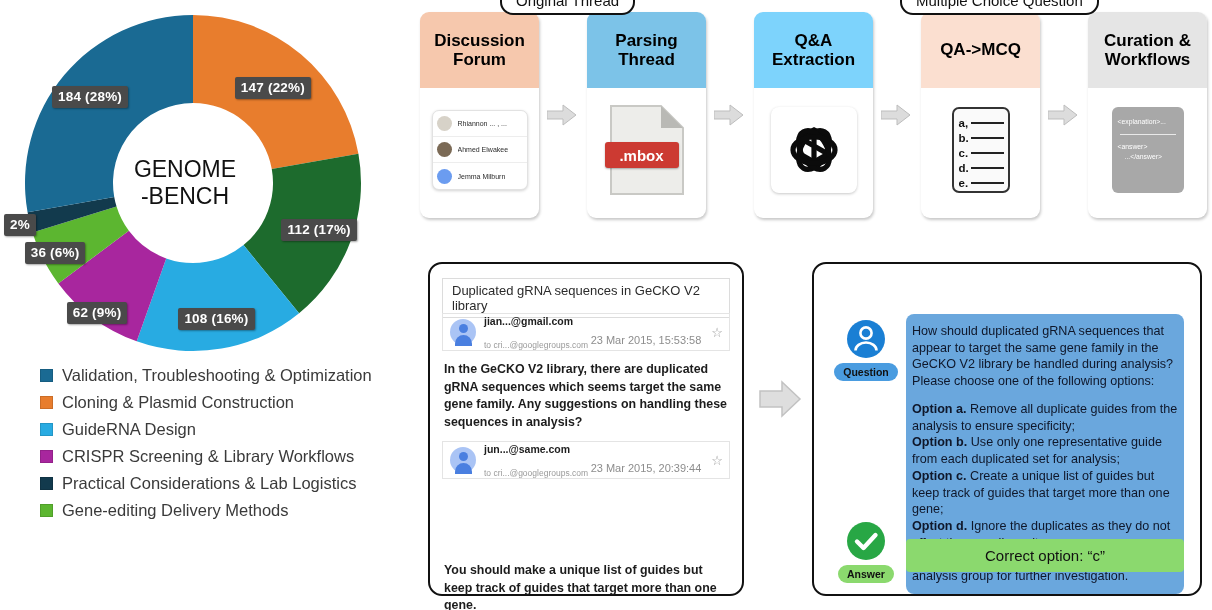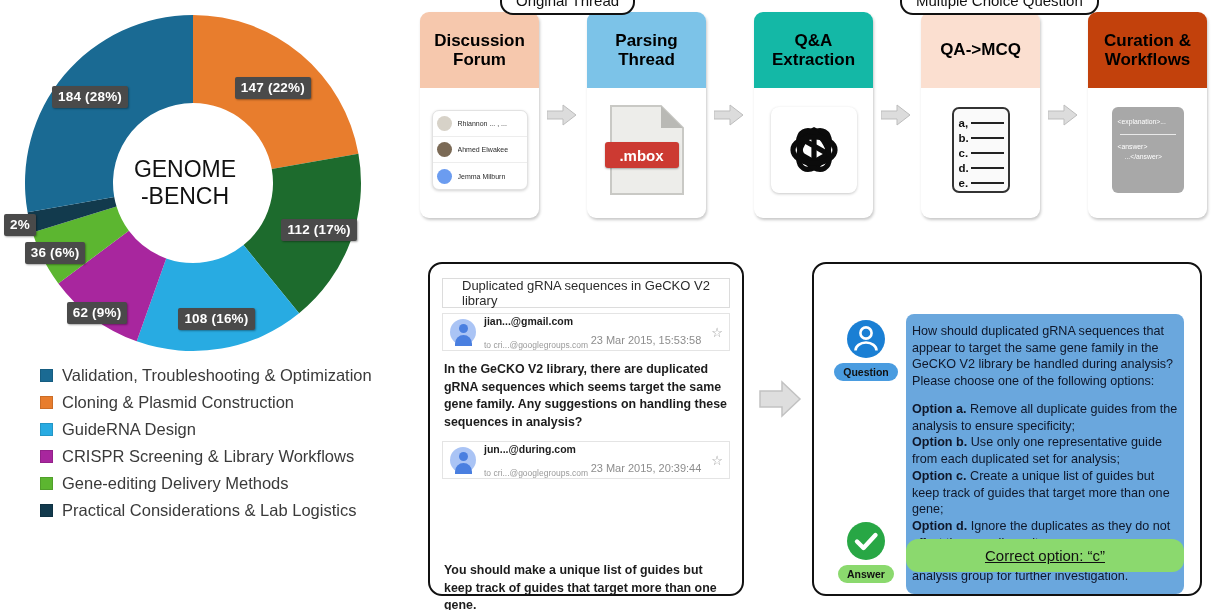--- a/index.html
+++ b/index.html
@@ -106,22 +106,22 @@
   }
   .ltag {
     position: absolute; top: -15px; border: 2px solid #111; border-radius: 13px;
     background: #fff; height: 30px; display: flex; align-items: center;
     justify-content: center; padding: 0 14px; font-size: 15px; color: #111;
     z-index: 3;
   }
 
   
   #thread-subject {
-    position: absolute; left: 12px; top: 14px; right: 12px; height: 30px;
-    border: 1px solid #dcdcdc; display: flex; align-items: center; padding-left: 19px;
+    position: absolute; left: 12px; top: 14px; right: 12px; height: 40px;
+    border: 1px solid #dcdcdc; display: flex; align-items: center; padding-left: 9px;
     font-size: 13px; color: #2b2b2b;
   }
   .msg-head {
     position: absolute; left: 12px; right: 12px; height: 38px;
     border: 1px solid #e4e4e4; display: flex; align-items: center; padding-left: 7px;
   }
   .msg-av { width: 26px; height: 26px; border-radius: 50%; background: #aac4f5; position: relative; flex: 0 0 auto; }
   .msg-av::before { content:""; position:absolute; left:8.5px; top:4.5px; width:9px; height:9px; border-radius:50%; background:#4a7fe0; }
   .msg-av::after { content:""; position:absolute; left:4.5px; top:15.5px; width:17px; height:11px; border-radius:9px 9px 0 0; background:#4a7fe0; }
   .msg-meta { margin-left: 8px; flex: 1; }
@@ -142,22 +142,22 @@
     margin-top: 4px; display: inline-block; border-radius: 11px;
     padding: 3px 9px; font-size: 10.5px; font-weight: bold; color: #111;
   }
   #q-bubble {
     position: absolute; left: 92px; top: 50px; right: 16px;
     background: #6aa7dd; border-radius: 8px; padding: 9px 6px;
     font-size: 12.6px; line-height: 1.33; color: #0f172a;
   }
   #answer-bar {
     position: absolute; left: 92px; right: 16px; top: 275px; height: 33px;
-    background: #8bd96e; border-radius: 12px; display: flex; align-items: center;
-    justify-content: center; font-size: 15px; color: #111; text-decoration: underline;
+    background: #8bd96e; border-radius: 4px; display: flex; align-items: center;
+    justify-content: center; font-size: 15px; color: #111;
   }
 </style>
 </head>
 <body>
 
 <div id="root">
 
   <div id="chart-panel">
     <div id="donut-wrap">
       <svg id="donut-svg" width="350" height="350" viewBox="0 0 350 350">
@@ -186,26 +186,26 @@
       </div>
       <div class="legend-row">
         <span class="legend-swatch" style="background:#28abe2"></span>
         <span class="legend-label">GuideRNA Design</span>
       </div>
       <div class="legend-row">
         <span class="legend-swatch" style="background:#a8269e"></span>
         <span class="legend-label">CRISPR Screening &amp; Library Workflows</span>
       </div>
       <div class="legend-row">
+        <span class="legend-swatch" style="background:#123a4d"></span>
+        <span class="legend-label">Practical Considerations &amp; Lab Logistics</span>
+      </div>
+      <div class="legend-row">
         <span class="legend-swatch" style="background:#5cb630"></span>
         <span class="legend-label">Gene-editing Delivery Methods</span>
-      </div>
-      <div class="legend-row">
-        <span class="legend-swatch" style="background:#123a4d"></span>
-        <span class="legend-label">Practical Considerations &amp; Lab Logistics</span>
       </div>
     </div>
   </div>
 
   <div class="pbox" style="left:420px">
     <div class="pbox-head" style="background:#f6c8ad">
       <div>
         <div>Discussion</div>
         <div>Forum</div>
       </div>
@@ -250,21 +250,21 @@
       </div>
     </div>
   </div>
   <div class="arrow" style="left:714px; top:104px">
     <svg viewBox="0 0 30 22" width="30" height="22">
         <polygon points="0,7 16,7 16,1 29,11 16,21 16,15 0,15" fill="#dcdcdc" stroke="#bdbdbd" stroke-width="1"></polygon>
       </svg>
   </div>
 
   <div class="pbox" style="left:754px">
-    <div class="pbox-head" style="background:#14b8a6">
+    <div class="pbox-head" style="background:#7dd3fc">
       <div>
         <div>Q&amp;A</div>
         <div>Extraction</div>
       </div>
     </div>
     <div class="pbox-body">
       <div style="width:86px;height:86px;background:#fff;border-radius:8px;box-shadow:0 1px 3px rgba(0,0,0,.22);display:flex;align-items:center;justify-content:center">
         <svg viewBox="0 0 64 64" width="64" height="64">
           <g fill="none" stroke="#0b0b0b" stroke-width="5.2" stroke-linejoin="round" stroke-linecap="round">
             <path d="M32 12 L46 20 L46 36 L32 44 L18 36 L18 20 Z"></path>
@@ -315,21 +315,21 @@
       </div>
     </div>
   </div>
   <div class="arrow" style="left:1048px; top:104px">
     <svg viewBox="0 0 30 22" width="30" height="22">
         <polygon points="0,7 16,7 16,1 29,11 16,21 16,15 0,15" fill="#dcdcdc" stroke="#bdbdbd" stroke-width="1"></polygon>
       </svg>
   </div>
 
   <div class="pbox" style="left:1088px">
-    <div class="pbox-head" style="background:#c2410c">
+    <div class="pbox-head" style="background:#e5e5e5">
       <div>
         <div>Curation &amp;</div>
         <div>Workflows</div>
       </div>
     </div>
     <div class="pbox-body">
       <div class="cur-card">
         <div>&lt;explanation&gt;...</div>
         <div class="cur-hr"></div>
         <div>&lt;answer&gt;</div>
@@ -349,21 +349,21 @@
       </span>
       <span class="msg-date">23 Mar 2015, 15:53:58</span>
       <span class="star">☆</span>
     </div>
 
     <div class="msg-body" style="top:97px">In the GeCKO V2 library, there are duplicated gRNA sequences which seems target the same gene family. Any suggestions on handling these sequences in analysis?</div>
 
     <div class="msg-head" style="top:177px">
       <span class="msg-av"></span>
       <span class="msg-meta">
-        <span class="msg-from" style="display:block">jun...@during.com</span>
+        <span class="msg-from" style="display:block">jun...@same.com</span>
         <span class="msg-to" style="display:block">to cri...@googlegroups.com</span>
       </span>
       <span class="msg-date">23 Mar 2015, 20:39:44</span>
       <span class="star">☆</span>
     </div>
 
     <div class="msg-body" style="top:298px">You should make a unique list of guides but keep track of guides that target more than one gene.</div>
   </div>
   <div class="ltag" style="left:500px">Original Thread</div>
 

